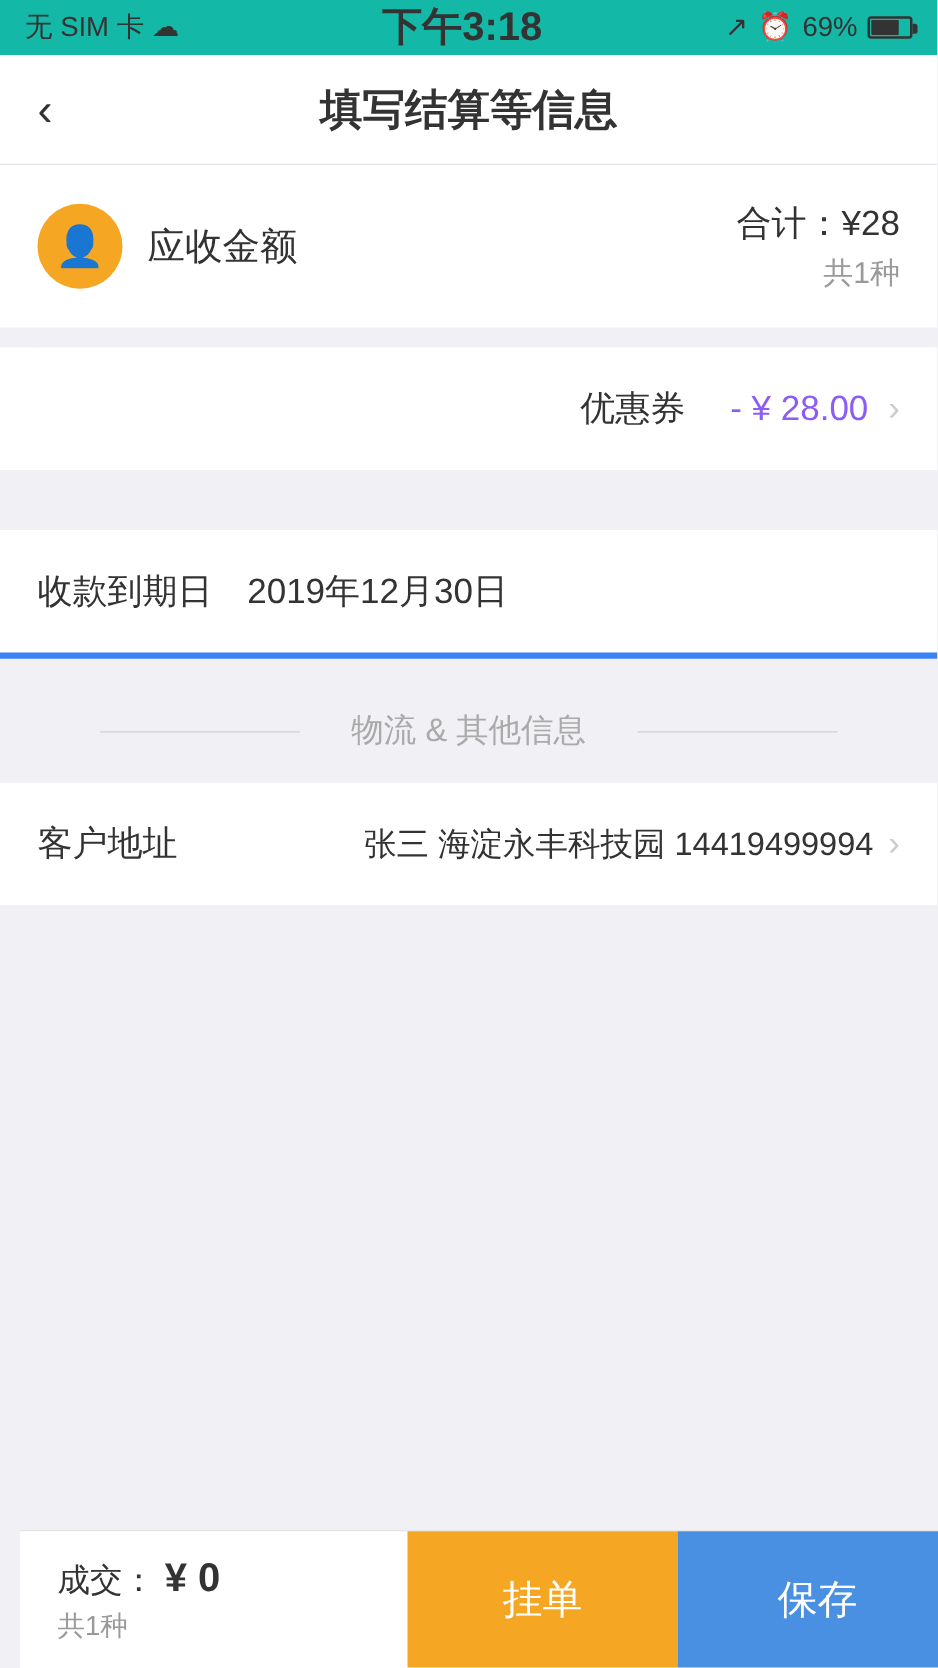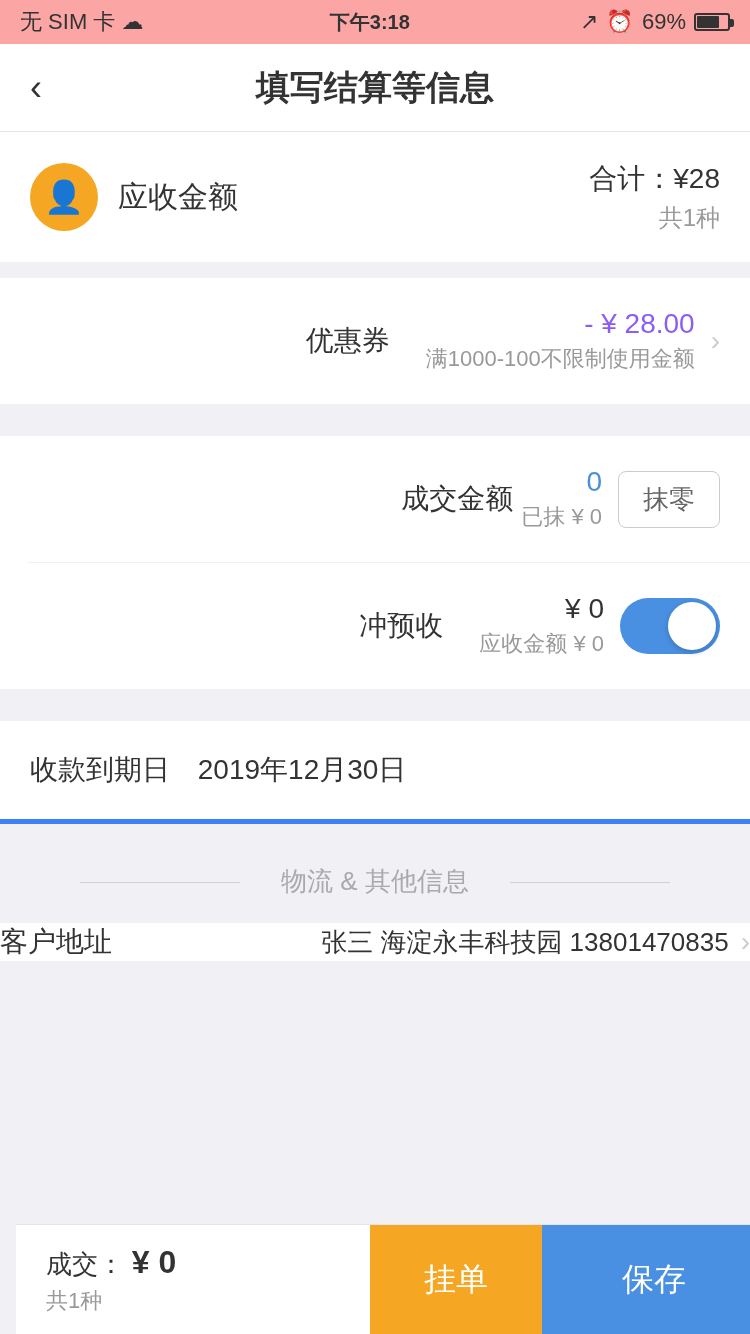--- a/index.html
+++ b/index.html
@@ -10,30 +10,30 @@
       background: #f0f0f5;
       font-family: -apple-system, 'PingFang SC', 'Helvetica Neue', sans-serif;
       font-size: 28px;
       color: #333;
       position: relative;
     }
 
     
     .status-bar {
       height: 44px;
-      background: #fca5a5;
+      background: #14b8a6;
       display: flex;
       align-items: center;
       justify-content: space-between;
       padding: 0 20px;
       font-size: 22px;
       color: #333;
     }
     .status-left { display: flex; align-items: center; gap: 10px; }
-    .status-center { font-size: 20px; font-weight: 600; margin-left: 16px; }
+    .status-center { font-size: 32px; font-weight: 600; margin-left: 16px; }
     .status-right { display: flex; align-items: center; gap: 8px; font-size: 22px; }
     .battery-icon {
       display: inline-block;
       width: 36px; height: 18px;
       border: 2px solid #333;
       border-radius: 3px;
       position: relative;
       vertical-align: middle;
     }
     .battery-icon::after {
@@ -192,20 +192,21 @@
       padding: 30px;
       font-size: 28px;
       color: #333;
       border-bottom: 5px solid #3b82f6;
     }
     .due-date-value { margin-left: 20px; }
 
     
     .address-row {
       background: #fff;
+      padding: 30px;
       display: flex;
       align-items: center;
       justify-content: space-between;
     }
 
     
     .bottom-bar {
       position: fixed;
       bottom: 0; left: 16px;
       width: 750px;
@@ -220,21 +221,21 @@
       padding: 0 30px;
     }
     .bottom-deal { font-size: 26px; color: #333; }
     .bottom-deal-amount { font-size: 32px; font-weight: 600; color: #333; }
     .bottom-count { font-size: 22px; color: #999; margin-top: 4px; }
     .bottom-btns {
       display: flex;
       height: 100%;
     }
     .btn-hang {
-      width: 172px;
+      width: 216px;
       height: 100%;
       background: #f5a623;
       display: flex; align-items: center; justify-content: center;
       font-size: 32px;
       color: #fff;
       cursor: pointer;
     }
     .btn-save {
       width: 224px;
       height: 100%;
@@ -292,76 +293,48 @@
       <div class="customer-count">共1种</div>
     </div>
   </div>
 
   <div class="section-white">
     <div class="row-item">
       <span class="row-label">优惠券</span>
       <div class="row-right">
         <div>
           <div class="row-discount">- ¥ 28.00</div>
-          <div class="row-desc">满1000-100不限制使用金额</div>
         </div>
         <span class="chevron-right">›</span>
       </div>
     </div>
   </div>
 
   <div class="section-separator"></div>
 
-  <div class="section-white">
-    <div class="row-item">
-      <span class="row-label">成交金额</span>
-      <div class="row-right">
-        <div>
-          <input class="input-amount" type="text" value="0" style="">
-          <div class="row-sub">已抹  ¥ 0</div>
-        </div>
-        <button class="round-zero-btn">抹零</button>
-      </div>
-    </div>
-
-    <div class="row-item">
-      <span class="row-label">冲预收</span>
-      <div class="row-right">
-        <div>
-          <div class="row-value">¥ 0</div>
-          <div class="row-sub">应收金额 ¥ 0</div>
-        </div>
-        <div class="toggle-wrap">
-          <div class="toggle">
-            <div class="toggle-knob"></div>
-          </div>
-        </div>
-      </div>
-    </div>
-  </div>
 
   <div class="section-separator"></div>
 
   <div class="section-white">
 
     <div class="due-date-row">
       <span>收款到期日</span>
       <span class="due-date-value">2019年12月30日</span>
     </div>
   </div>
 
   <div class="section-divider-label">
     <span>物流 &amp; 其他信息</span>
   </div>
 
   <div class="section-white">
     <div class="address-row">
       <span class="row-label">客户地址</span>
       <div style="display:flex;align-items:center;gap:12px;flex:1;justify-content:flex-end;">
-        <span style="font-size:26px;color:#333;text-align:right;">张三 海淀永丰科技园 13801470835</span>
+        <span style="font-size:26px;color:#333;text-align:right;">张三 海淀永丰科技园 14419499994</span>
         <span class="chevron-right">›</span>
       </div>
     </div>
   </div>
 
   <div style="height: 80px; background: #f0f0f5;"></div>
 
 </div>
 
 <div class="bottom-bar">

